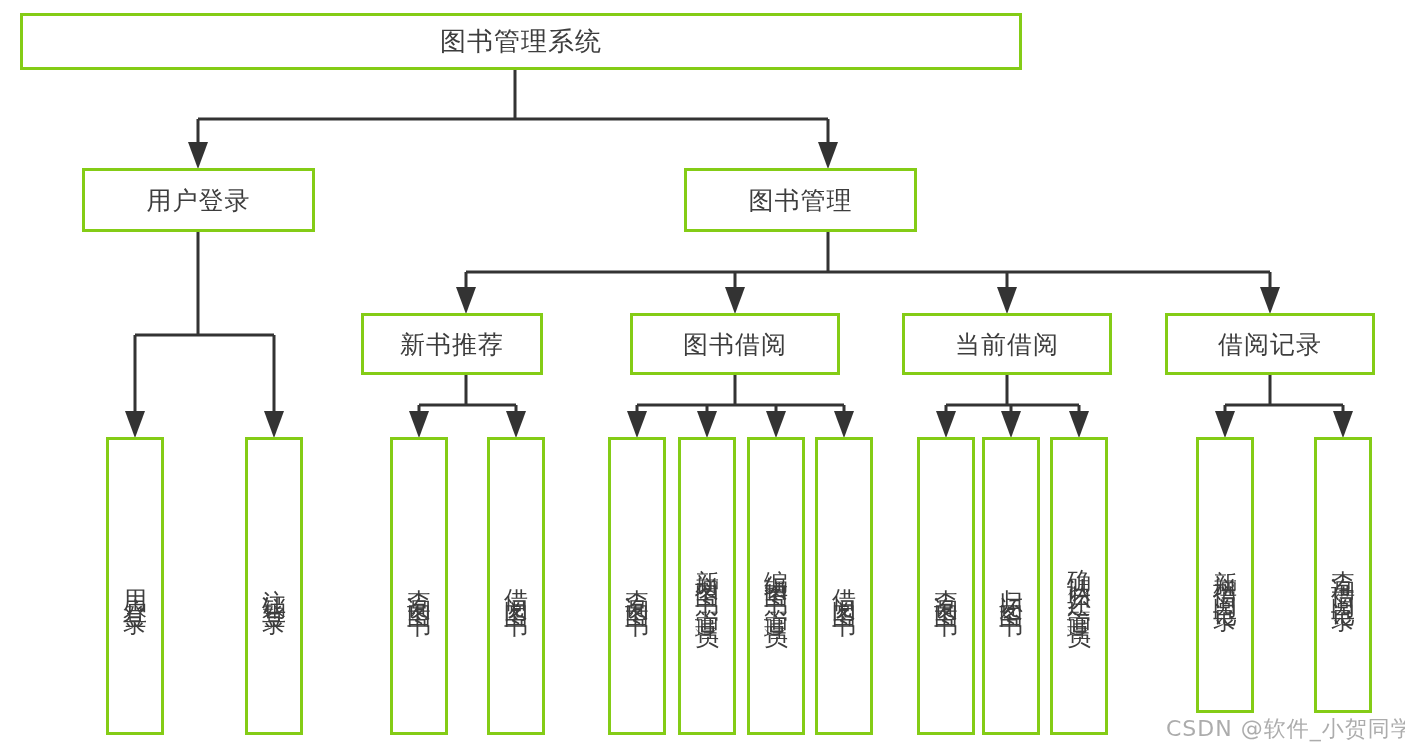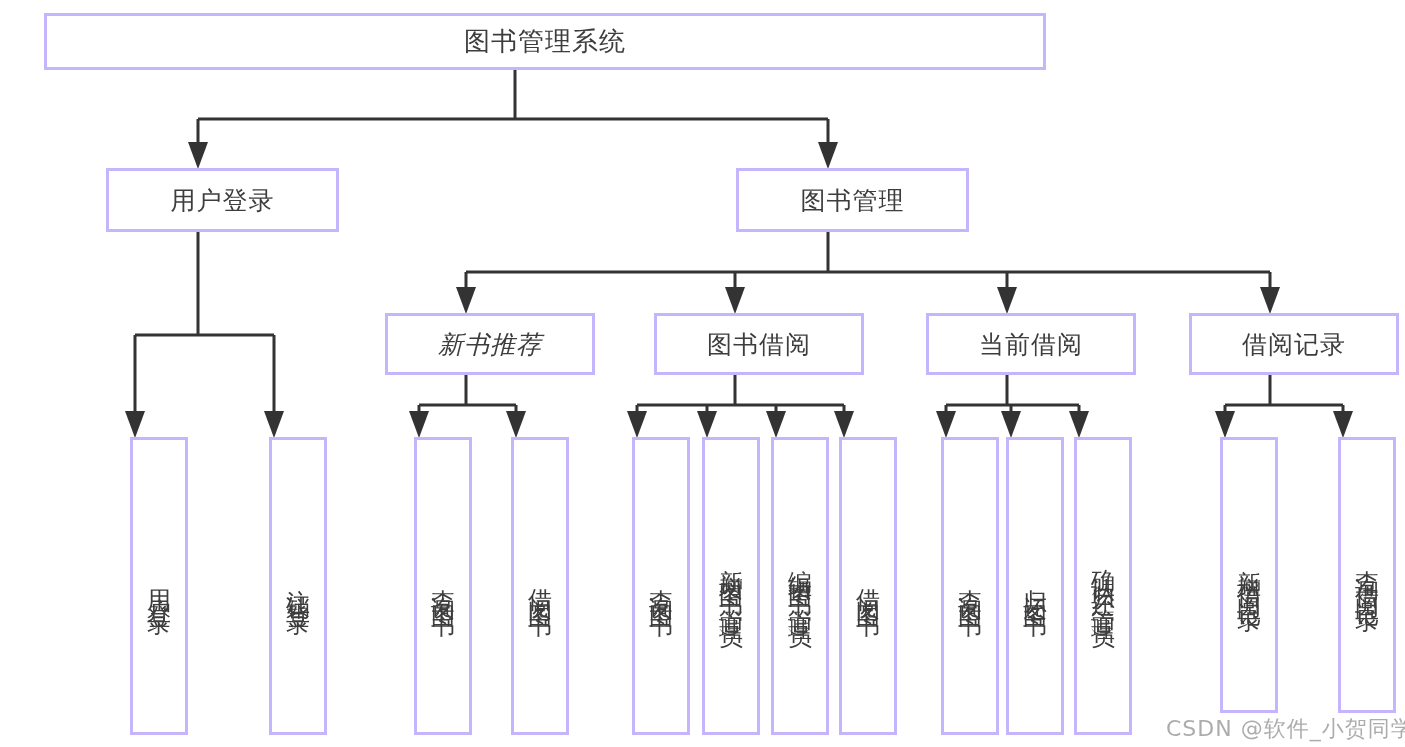--- a/index.html
+++ b/index.html
@@ -19,27 +19,26 @@
     position: absolute;
     left: 0;
     top: 0;
     width: 1405px;
     height: 747px;
   }
   .node {
     position: absolute;
     box-sizing: border-box;
     background: #ffffff;
-    border: 3px solid #c4b5fd;
+    border: 3px solid #84cc16;
     display: flex;
     align-items: center;
     justify-content: center;
     color: #3d3d3d;
     text-align: center;
-    margin-left: 24px;
   }
   .node-root   { font-size: 26px; letter-spacing: 1px; }
   .node-branch { font-size: 25px; letter-spacing: 1px; }
   .node-leaf   { font-size: 24px; }
   .node-leaf .vtext {
     writing-mode: vertical-rl;
     -webkit-writing-mode: vertical-rl;
     text-orientation: upright;
     letter-spacing: 8px;
     line-height: 1;
@@ -108,25 +107,25 @@
     </g>
   </svg>
 
   <div class="node node-root" style="left:20px; top:13px; width:1002px; height:57px;">
     <span>图书管理系统</span>
   </div>
 
   <div class="node node-branch" style="left:82px; top:168px; width:233px; height:64px;">
     <span>用户登录</span>
   </div>
-  <div class="node node-branch" style="left:712px; top:168px; width:233px; height:64px;">
+  <div class="node node-branch" style="left:684px; top:168px; width:233px; height:64px;">
     <span>图书管理</span>
   </div>
 
-  <div class="node node-branch" style="left:361px; top:313px; width:210px; height:62px;font-style:italic;">
+  <div class="node node-branch" style="left:361px; top:313px; width:182px; height:62px;">
     <span>新书推荐</span>
   </div>
   <div class="node node-branch" style="left:630px; top:313px; width:210px; height:62px;">
     <span>图书借阅</span>
   </div>
   <div class="node node-branch" style="left:902px; top:313px; width:210px; height:62px;text-align:center;">
     <span>当前借阅</span>
   </div>
   <div class="node node-branch" style="left:1165px; top:313px; width:210px; height:62px;">
     <span>借阅记录</span>

